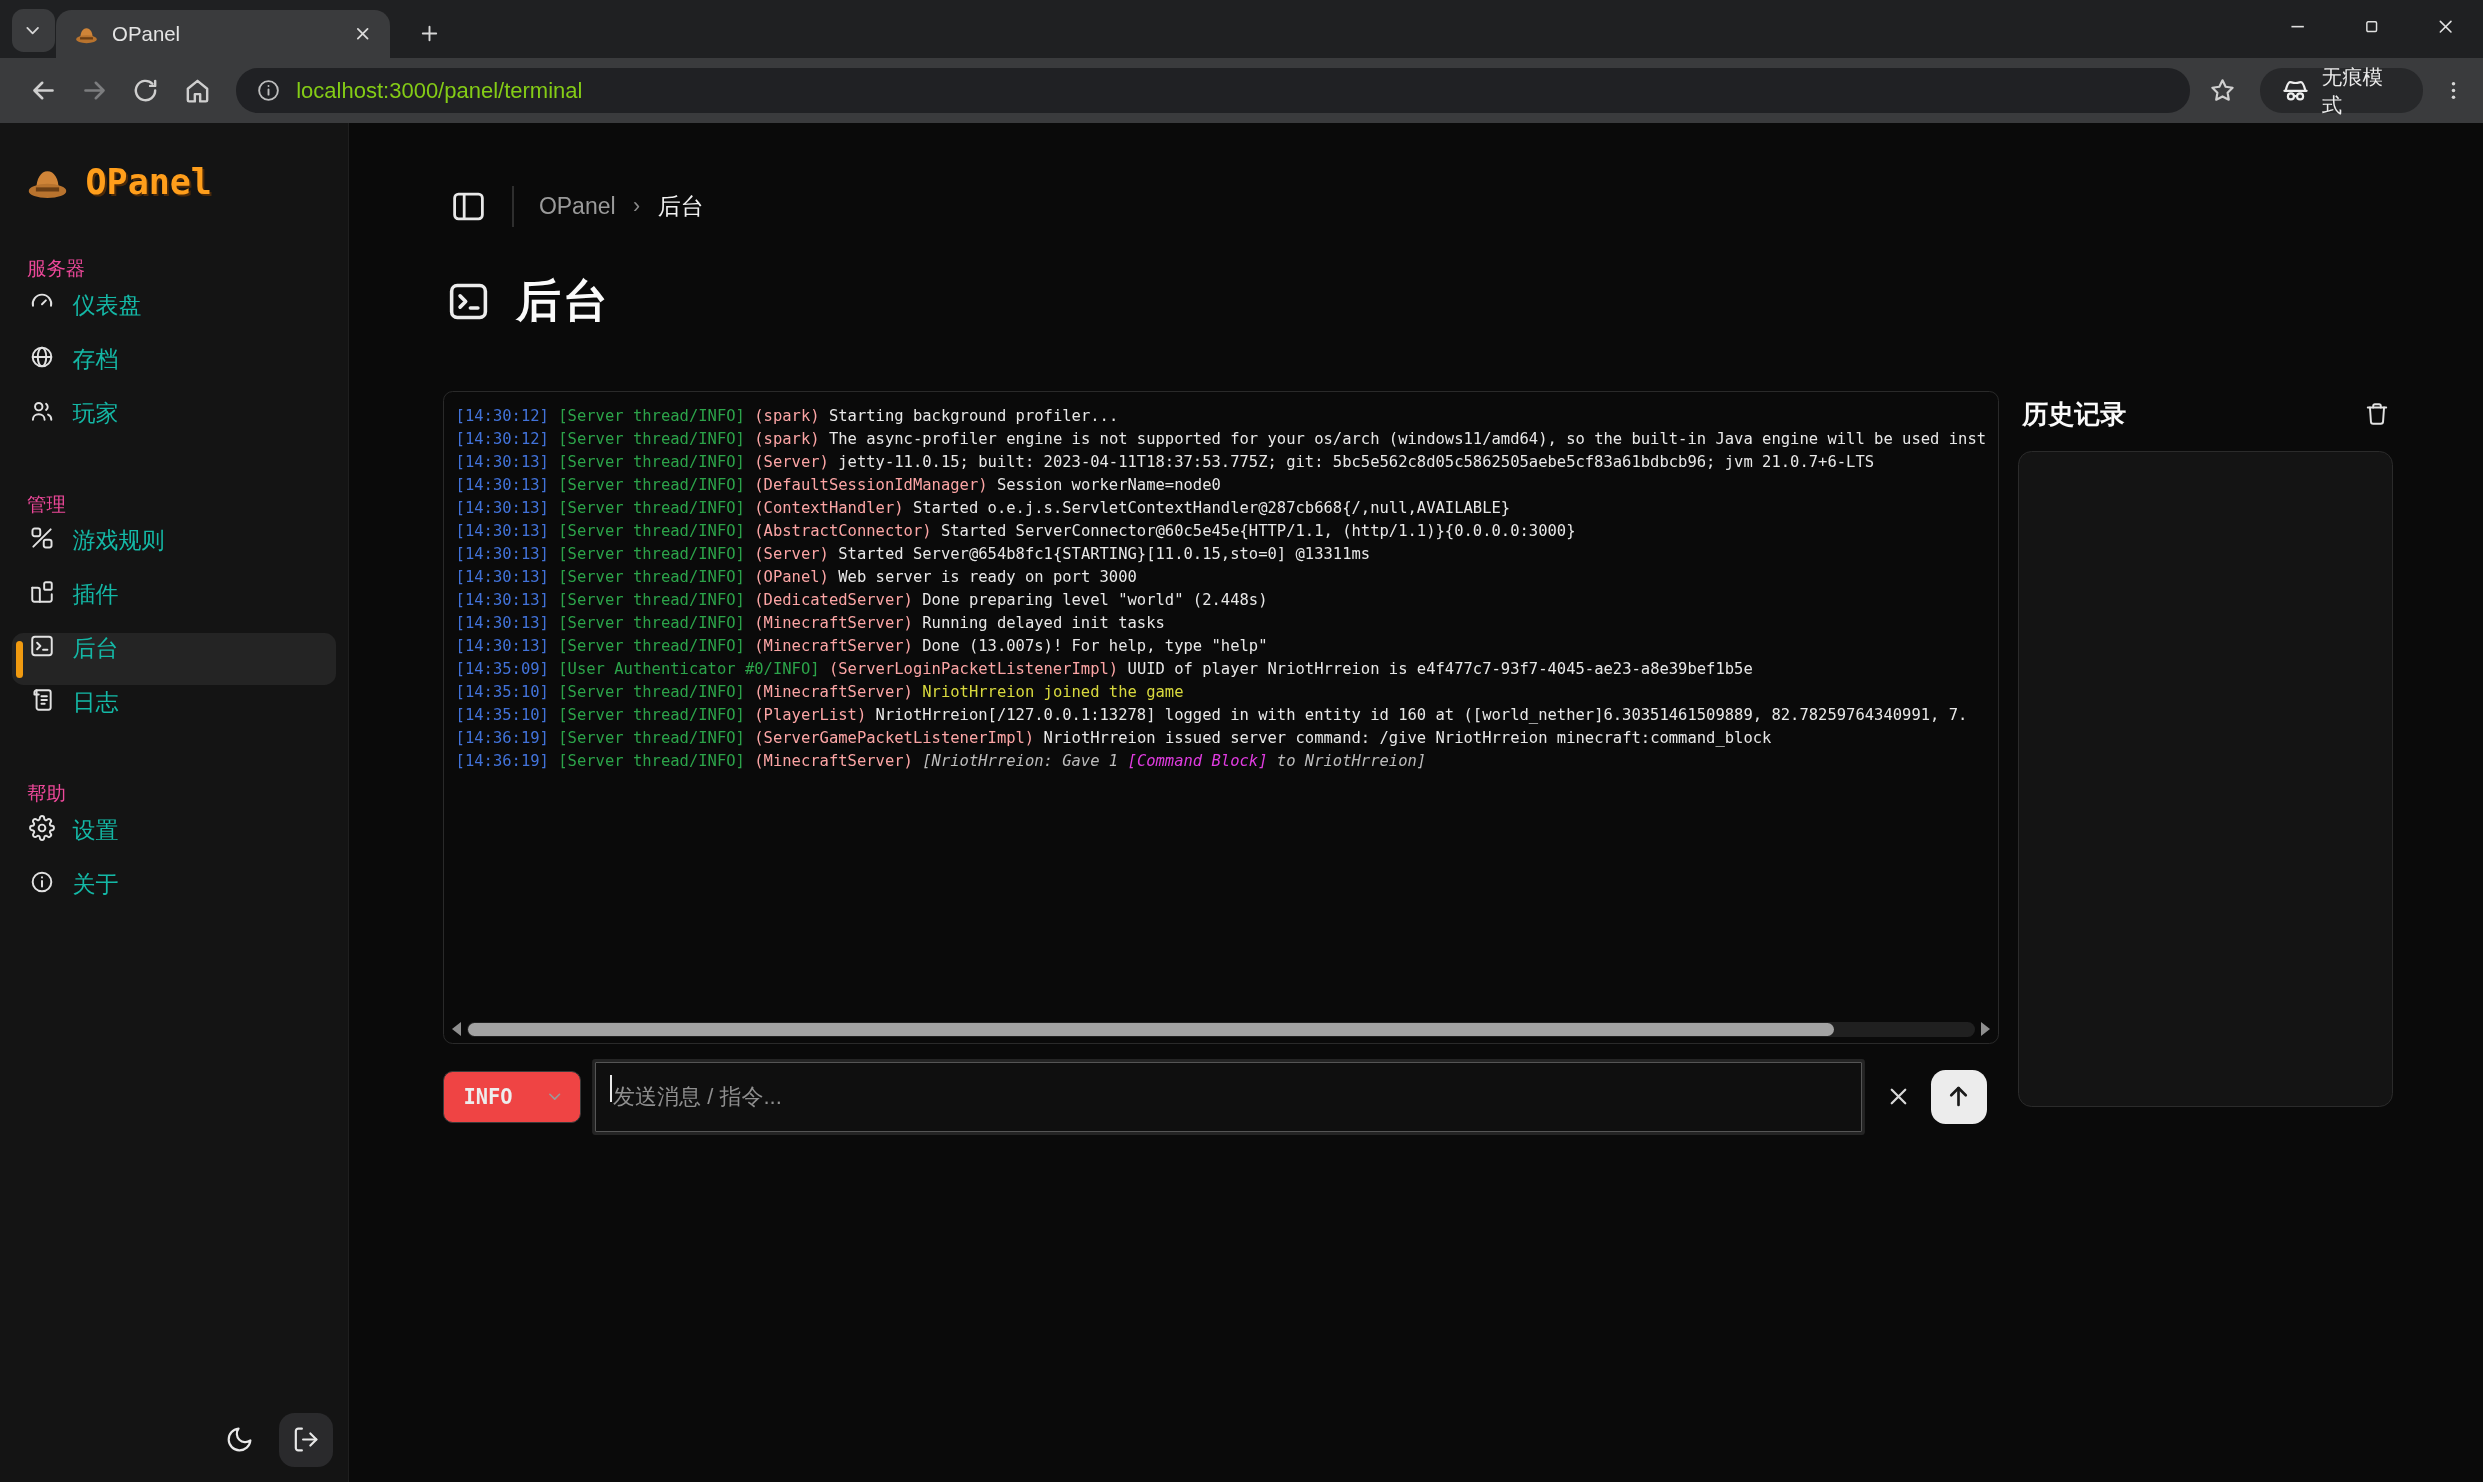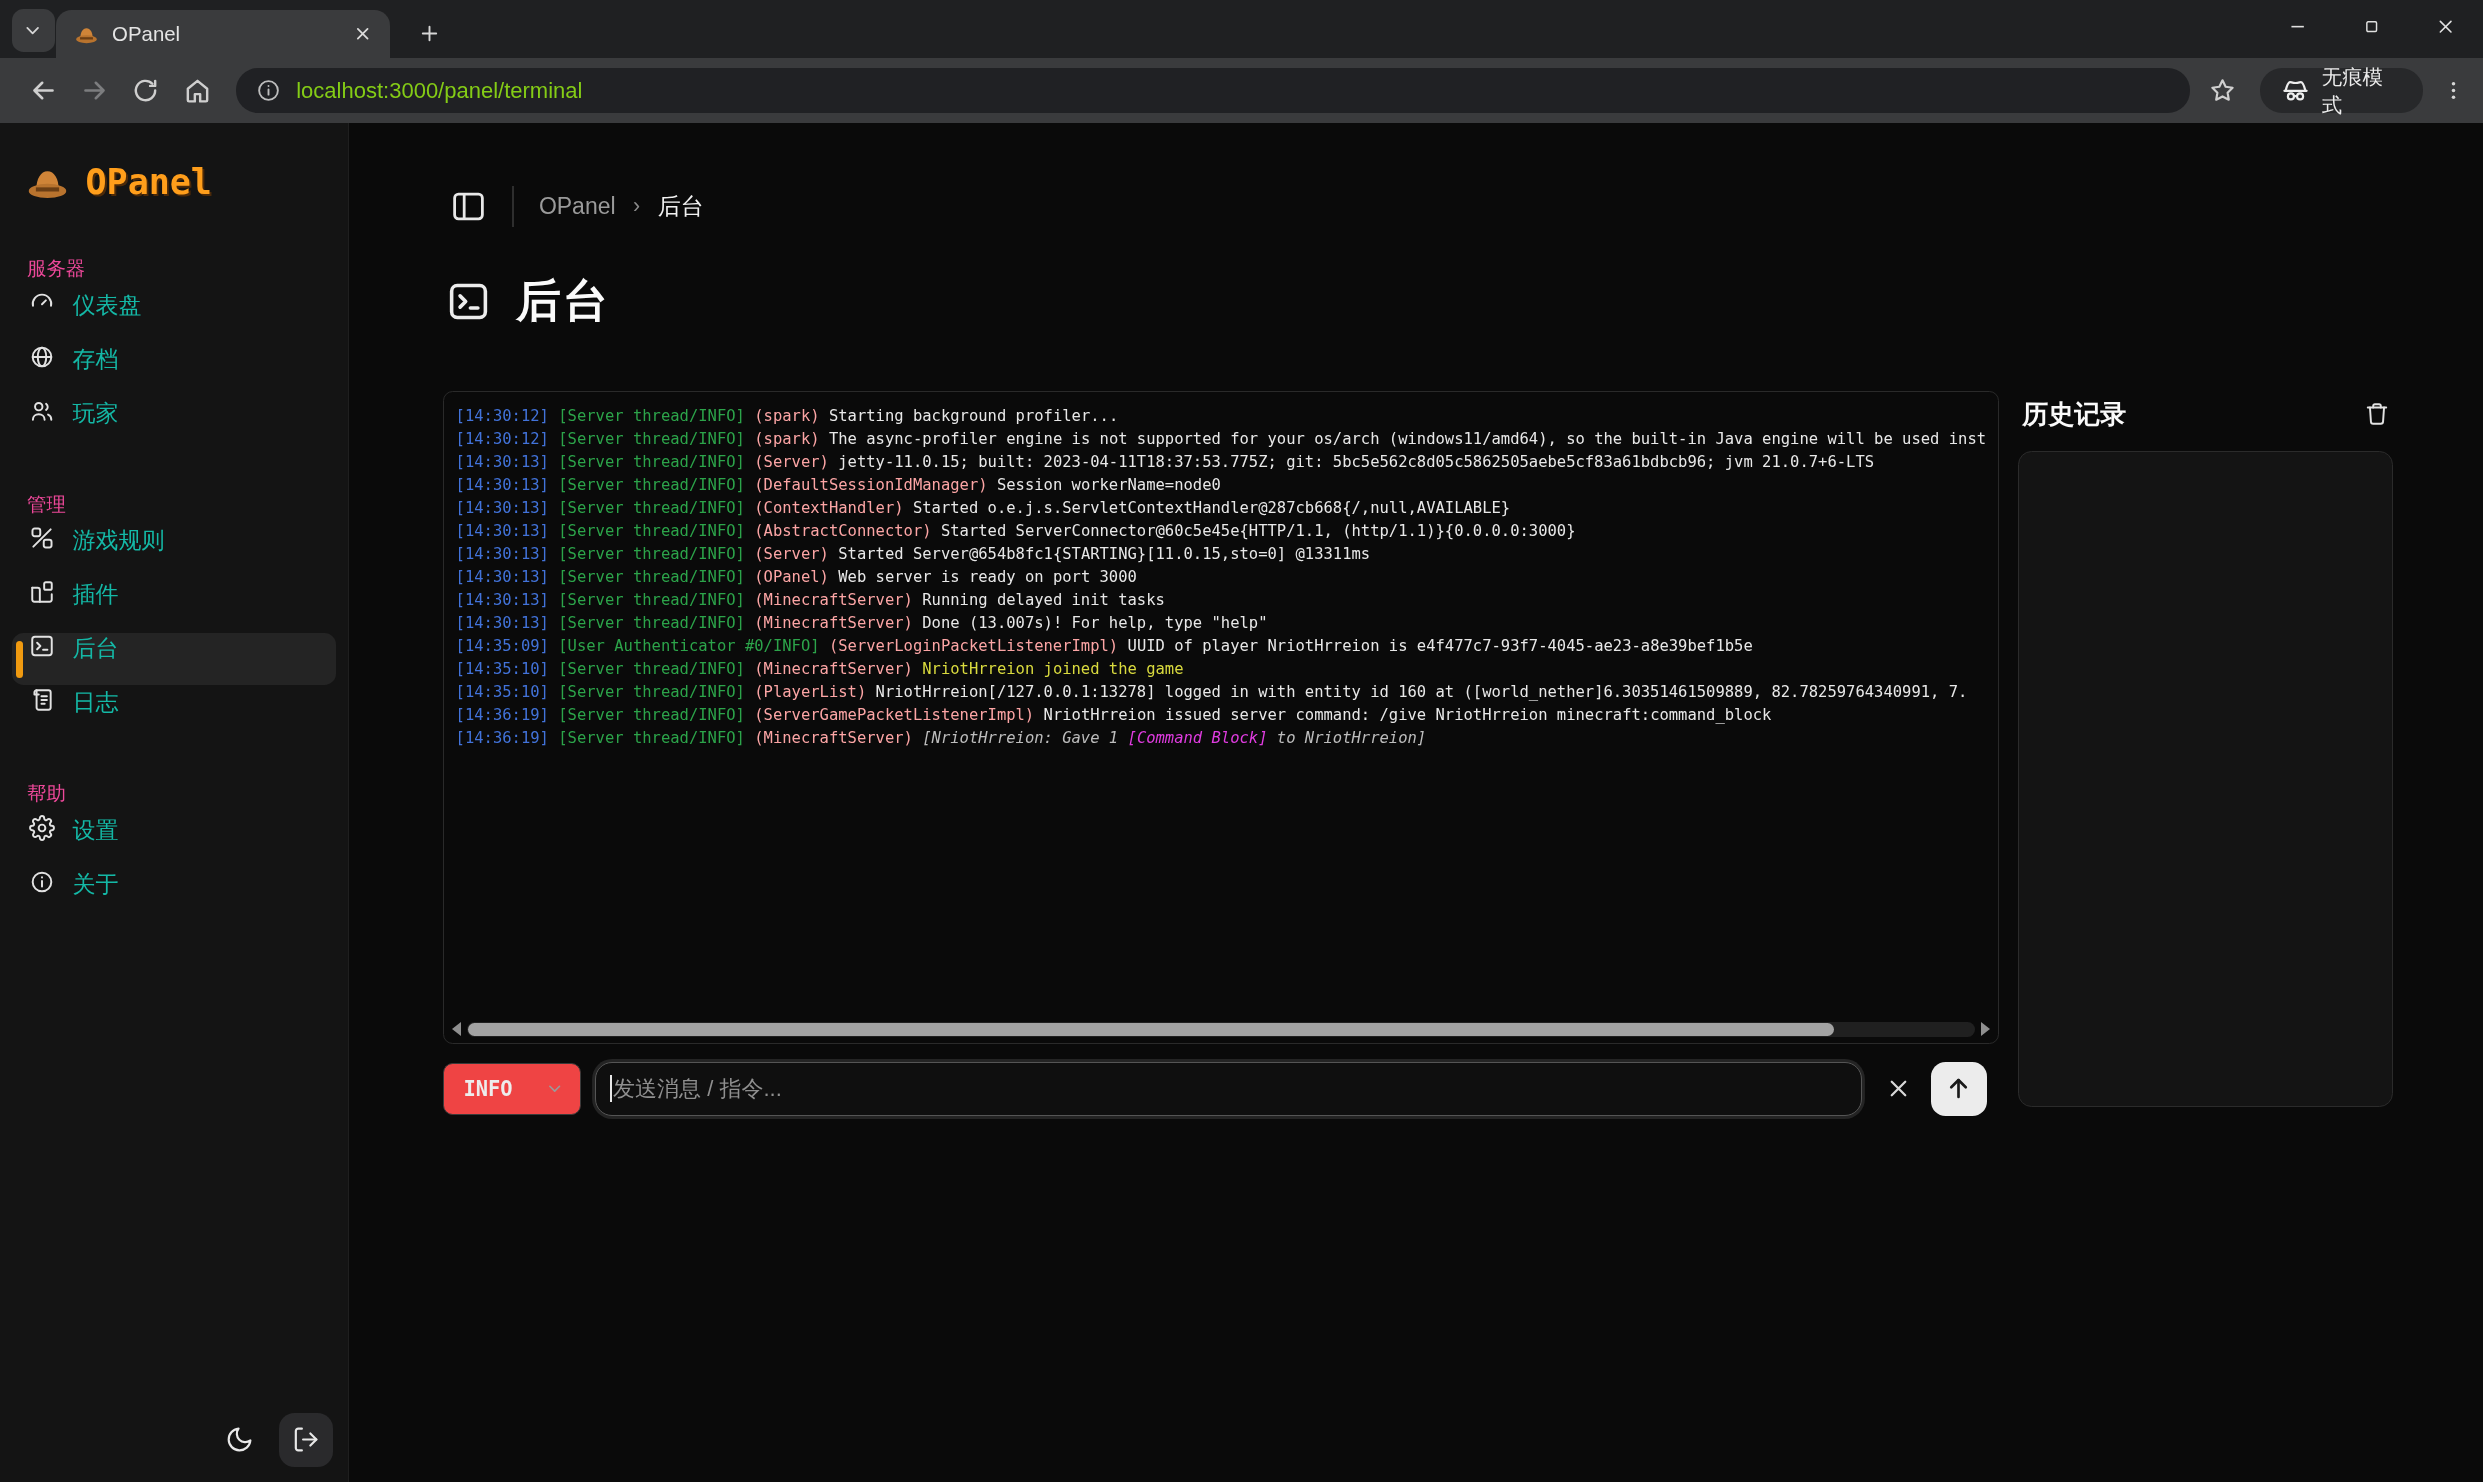--- a/index.html
+++ b/index.html
@@ -81,21 +81,21 @@
   .hs-left { border-width:7.8px 9.7px 7.8px 0; border-color:transparent #8f8f8f transparent transparent; }
   .hs-right { border-width:7.8px 0 7.8px 9.7px; border-color:transparent transparent transparent #8f8f8f; }
   .hs-track { flex:1; height:15.5px; background:#202020; border-radius:7.8px; position:relative; }
   .hs-thumb { position:absolute; left:1.9px; top:1px; height:13.6px; width:90.5%; background:#a3a3a3; border-radius:6.8px; }
 
   .composer { display:flex; align-items:center; margin-top:17.5px; }
   .level-select { width:138px; height:52px; background:#ef4444; border:1.5px solid #3a3a3a; border-radius:9.7px;
                   display:flex; align-items:center; justify-content:space-between; padding:0 15.5px 0 19.4px; }
   .level-label { font-family:"DejaVu Sans Mono", monospace; font-weight:bold; font-size:20.4px; color:#ededed; }
   .level-chev { color:#9a9a9a; display:flex; }
-  .cmd-wrap { margin-left:13.6px; width:1267px; height:54px; border-radius:17px; background:#0f0f0f;
+  .cmd-wrap { margin-left:13.6px; width:1267px; height:70px; border-radius:1px; background:#0f0f0f;
               border:1.9px solid #555; box-shadow:0 0 0 2.9px #242424; position:relative; display:flex; align-items:center; }
   .cmd-input { width:100%; height:100%; background:transparent; border:none; outline:none; color:#e8e8e8;
                font-size:22px; padding-left:17.5px; font-family:"Liberation Sans", sans-serif; }
   .cmd-input::placeholder { color:#8f8f8f; }
   .cmd-caret { position:absolute; left:14.6px; top:12.6px; width:1.9px; height:27px; background:#e8e8e8; }
   .clear-btn { margin-left:23px; color:#d8d8d8; display:flex; }
   .send-btn { margin-left:19.4px; width:56px; height:54px; border-radius:14.6px; background:#ececec;
               display:flex; align-items:center; justify-content:center; color:#1a1a1a; }
 
   .history-col { width:375px; margin-left:19.4px; }
@@ -383,20 +383,21 @@
         <div class="console">
           <div class="console-lines">
               <div class="term-line"><span class="c-time">[14:30:12]</span> <span class="c-level">[Server thread/INFO]</span> <span class="c-source">(spark)</span> <span class="c-text">Starting background profiler...</span></div>
               <div class="term-line"><span class="c-time">[14:30:12]</span> <span class="c-level">[Server thread/INFO]</span> <span class="c-source">(spark)</span> <span class="c-text">The async-profiler engine is not supported for your os/arch (windows11/amd64), so the built-in Java engine will be used instead</span></div>
               <div class="term-line"><span class="c-time">[14:30:13]</span> <span class="c-level">[Server thread/INFO]</span> <span class="c-source">(Server)</span> <span class="c-text">jetty-11.0.15; built: 2023-04-11T18:37:53.775Z; git: 5bc5e562c8d05c5862505aebe5cf83a61bdbcb96; jvm 21.0.7+6-LTS</span></div>
               <div class="term-line"><span class="c-time">[14:30:13]</span> <span class="c-level">[Server thread/INFO]</span> <span class="c-source">(DefaultSessionIdManager)</span> <span class="c-text">Session workerName=node0</span></div>
               <div class="term-line"><span class="c-time">[14:30:13]</span> <span class="c-level">[Server thread/INFO]</span> <span class="c-source">(ContextHandler)</span> <span class="c-text">Started o.e.j.s.ServletContextHandler@287cb668{/,null,AVAILABLE}</span></div>
               <div class="term-line"><span class="c-time">[14:30:13]</span> <span class="c-level">[Server thread/INFO]</span> <span class="c-source">(AbstractConnector)</span> <span class="c-text">Started ServerConnector@60c5e45e{HTTP/1.1, (http/1.1)}{0.0.0.0:3000}</span></div>
               <div class="term-line"><span class="c-time">[14:30:13]</span> <span class="c-level">[Server thread/INFO]</span> <span class="c-source">(Server)</span> <span class="c-text">Started Server@654b8fc1{STARTING}[11.0.15,sto=0] @13311ms</span></div>
               <div class="term-line"><span class="c-time">[14:30:13]</span> <span class="c-level">[Server thread/INFO]</span> <span class="c-source">(OPanel)</span> <span class="c-text">Web server is ready on port 3000</span></div>
+              <div class="term-line"><span class="c-time">[14:30:13]</span> <span class="c-level">[Server thread/INFO]</span> <span class="c-source">(DedicatedServer)</span> <span class="c-text">Done preparing level "world" (2.448s)</span></div>
               <div class="term-line"><span class="c-time">[14:30:13]</span> <span class="c-level">[Server thread/INFO]</span> <span class="c-source">(MinecraftServer)</span> <span class="c-text">Running delayed init tasks</span></div>
               <div class="term-line"><span class="c-time">[14:30:13]</span> <span class="c-level">[Server thread/INFO]</span> <span class="c-source">(MinecraftServer)</span> <span class="c-text">Done (13.007s)! For help, type "help"</span></div>
               <div class="term-line"><span class="c-time">[14:35:09]</span> <span class="c-level">[User Authenticator #0/INFO]</span> <span class="c-source">(ServerLoginPacketListenerImpl)</span> <span class="c-text">UUID of player NriotHrreion is e4f477c7-93f7-4045-ae23-a8e39bef1b5e</span></div>
               <div class="term-line"><span class="c-time">[14:35:10]</span> <span class="c-level">[Server thread/INFO]</span> <span class="c-source">(MinecraftServer)</span> <span class="c-yellow">NriotHrreion joined the game</span></div>
               <div class="term-line"><span class="c-time">[14:35:10]</span> <span class="c-level">[Server thread/INFO]</span> <span class="c-source">(PlayerList)</span> <span class="c-text">NriotHrreion[/127.0.0.1:13278] logged in with entity id 160 at ([world_nether]6.30351461509889, 82.78259764340991, 7.</span></div>
               <div class="term-line"><span class="c-time">[14:36:19]</span> <span class="c-level">[Server thread/INFO]</span> <span class="c-source">(ServerGamePacketListenerImpl)</span> <span class="c-text">NriotHrreion issued server command: /give NriotHrreion minecraft:command_block</span></div>
               <div class="term-line"><span class="c-time">[14:36:19]</span> <span class="c-level">[Server thread/INFO]</span> <span class="c-source">(MinecraftServer)</span> <span class="c-gray">[NriotHrreion: Gave 1 </span><span class="c-mag">[Command Block]</span><span class="c-gray"> to NriotHrreion]</span></div>
             </div>
           <div class="hscroll">
             <span class="hs-arrow hs-left"></span>

